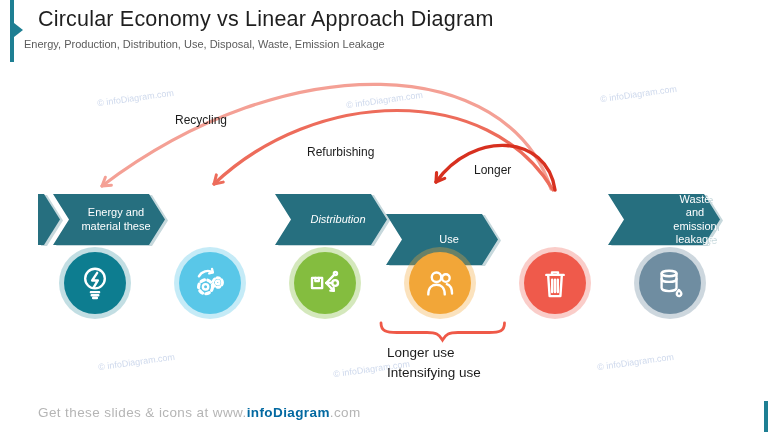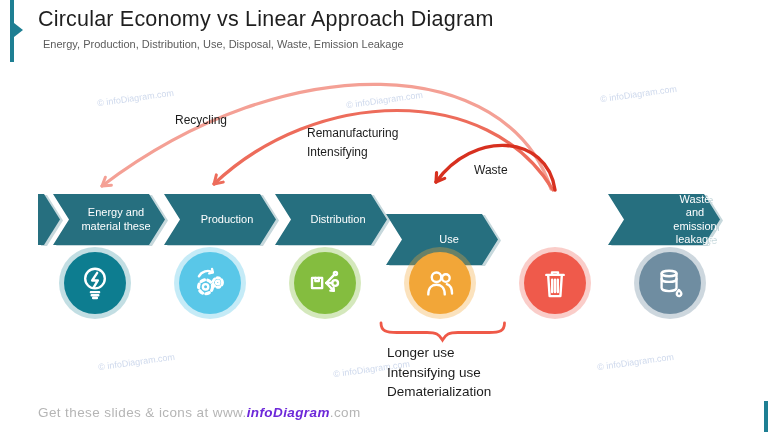--- a/index.html
+++ b/index.html
@@ -5,34 +5,34 @@
   html,body{margin:0;padding:0;background:#fff;}
   .slide{
     position:relative;width:768px;height:432px;background:#fff;overflow:hidden;
     font-family:"Liberation Sans",sans-serif;
   }
   
   .accent-bar{position:absolute;left:10px;top:0;width:4px;height:62px;background:#1E7F93;}
   .accent-arrow{position:absolute;left:14px;top:23px;width:0;height:0;
     border-top:7px solid transparent;border-bottom:7px solid transparent;border-left:9px solid #1E7F93;}
   .title{position:absolute;left:38px;top:7px;font-size:21.5px;color:#1f1f1f;letter-spacing:.2px;}
-  .subtitle{position:absolute;left:43px;top:38px;font-size:11px;color:#5b5b5b;}
+  .subtitle{position:absolute;left:24px;top:38px;font-size:11px;color:#5b5b5b;}
   
   .chev{position:absolute;top:194px;height:51px;width:112px;
     filter:drop-shadow(3px 1px 0 rgba(151,184,191,.55));}
   .chev-shape{position:absolute;inset:0;background:#266F7F;
     clip-path:polygon(0 0,96px 0,112px 25.5px,96px 51px,0 51px,16px 25.5px);}
   .chev-label{position:absolute;inset:0;display:flex;align-items:center;justify-content:center;
     padding-left:14px;color:#fff;font-size:11px;line-height:1.2;text-align:center;}
   .chev-label span{display:block;}
   .sliver{position:absolute;left:38px;top:194px;width:22px;height:51px;
     filter:drop-shadow(3px 1px 0 rgba(151,184,191,.55));}
   .sliver-shape{position:absolute;inset:0;background:#266F7F;
     clip-path:polygon(0 0,6px 0,22px 25.5px,6px 51px,0 51px);}
-  .c1{left:53px;} .c2{left:164px;} .c3{left:275px;} .c4{left:386px;margin-top:20px;} .c5{left:497px;} .c6{left:608px;}
+  .c1{left:53px;} .c2{left:164px;} .c3{left:275px;font-style:italic;} .c4{left:386px;margin-top:20px;} .c5{left:497px;} .c6{left:608px;}
   .c1 .chev-label span{max-width:84px;} .c6 .chev-label span{max-width:64px;margin-left:48px;}
   
   .stage-circle{position:absolute;top:252px;width:62px;height:62px;border-radius:50%;
     display:flex;align-items:center;justify-content:center;}
   .circ1{left:64px;background:#0D7D90;box-shadow:0 0 0 5px rgba(13,125,144,.25);}
   .circ2{left:179px;background:#59C7E8;box-shadow:0 0 0 5px rgba(89,199,232,.35);}
   .circ3{left:294px;background:#84BD3F;box-shadow:0 0 0 5px rgba(132,189,63,.35);}
   .circ4{left:409px;background:#F2A638;box-shadow:0 0 0 5px rgba(242,166,56,.33);}
   .circ5{left:524px;background:#EF5A4B;box-shadow:0 0 0 5px rgba(239,90,75,.30);}
   .circ6{left:639px;background:#6F8DA1;box-shadow:0 0 0 5px rgba(111,141,161,.35);}
@@ -44,21 +44,21 @@
   .lbl-recycling{left:175px;top:113px;}
   .lbl-remanufacturing{left:307px;top:124px;line-height:19px;}
   .lbl-reuse{left:474px;top:163px;}
   .use-note{position:absolute;left:387px;top:343px;font-size:13.5px;color:#1c1c1c;line-height:19.5px;}
   
   .wm{position:absolute;font-size:9px;color:#c3d0e8;opacity:.8;transform:rotate(-8deg);white-space:nowrap;}
   .wm1{left:97px;top:93px;} .wm2{left:346px;top:95px;} .wm3{left:600px;top:89px;}
   .wm4{left:98px;top:357px;} .wm5{left:333px;top:364px;} .wm6{left:597px;top:357px;}
   
   .footer{position:absolute;left:38px;top:405px;font-size:13.5px;color:#b5b5b5;letter-spacing:.4px;}
-  .footer b{color:#6d28d9;font-style:italic;}
+  .footer b{color:#0369a1;}
   .corner-bar{position:absolute;left:764px;top:401px;width:4px;height:31px;background:#1E7F93;}
 </style>
 </head>
 <body>
 
 <div class="slide">
 
   <div class="accent-bar"></div>
   <div class="accent-arrow"></div>
   <div class="title">Circular Economy vs Linear Approach Diagram</div>
@@ -84,39 +84,33 @@
       </marker>
     </defs>
     <path d="M 551 189 C 508 56, 290 44, 102 186" fill="none" stroke="#F4A095" stroke-width="3.2" stroke-linecap="round" marker-end="url(#ah-recycling)"></path>
     <path d="M 553 190 C 488 82, 315 88, 214 184" fill="none" stroke="#ED6C5B" stroke-width="3.2" stroke-linecap="round" marker-end="url(#ah-reman)"></path>
     <path d="M 555 190 C 547 134, 473 130, 436 182" fill="none" stroke="#D7301F" stroke-width="3.4" stroke-linecap="round" marker-end="url(#ah-reuse)"></path>
     <path d="M381 323 C381 331 386 332.5 397 332.5 L427 332.5 C436 332.5 439 334 442.5 340 C446 334 449 332.5 458 332.5 L489 332.5 C500 332.5 504.5 331 504.5 323" fill="none" stroke="#EF5948" stroke-width="2.8" stroke-linecap="round"></path>
   </svg>
 
   <div class="loop-label lbl-recycling">Recycling</div>
   <div class="loop-label lbl-remanufacturing">
-    <span>Remanufacturing</span><br>
-    <span>Intensifying</span>
+    <br>
+    <span>Refurbishing</span>
   </div>
-  <div class="loop-label lbl-reuse">Waste</div>
+  <div class="loop-label lbl-reuse">Longer</div>
 
   <div class="sliver">
       <div class="sliver-shape"></div>
     </div>
 
   <div class="chev c1">
     <div class="chev-shape"></div>
     <div class="chev-label">
         <span>Energy and material these</span>
-      </div>
-  </div>
-  <div class="chev c2">
-    <div class="chev-shape"></div>
-    <div class="chev-label">
-        <span>Production</span>
       </div>
   </div>
   <div class="chev c3">
     <div class="chev-shape"></div>
     <div class="chev-label">
         <span>Distribution</span>
       </div>
   </div>
   <div class="chev c4">
     <div class="chev-shape"></div>
@@ -181,19 +175,18 @@
       <ellipse cx="11.4" cy="6" rx="4.7" ry="1.7"></ellipse>
       <path d="M6.7 6 v9.2 c0 1.1 2.1 1.9 4.7 1.9 s4.7 -0.8 4.7 -1.9 V6"></path>
       <path d="M6.7 9.4 c0 1.1 2.1 1.9 4.7 1.9 s4.7 -0.8 4.7 -1.9"></path>
       <path d="M17.6 16.4 c-1.3 1.4 -1.8 2.7 -0.8 3.5 c0.9 0.7 2.3 0.2 2.4 -1 c0.1 -1 -0.8 -1.6 -1.6 -2.5 z"></path>
     </svg>
   </div>
 
   <div class="use-note">
     <div>Longer use</div>
     <div>Intensifying use</div>
-    <div>Dematerialization</div>
   </div>
 
   <div class="footer"><span>Get these slides &amp; icons at www.</span><b>infoDiagram</b><span>.com</span></div>
   <div class="corner-bar"></div>
 
 </div>
 
 </body></html>

